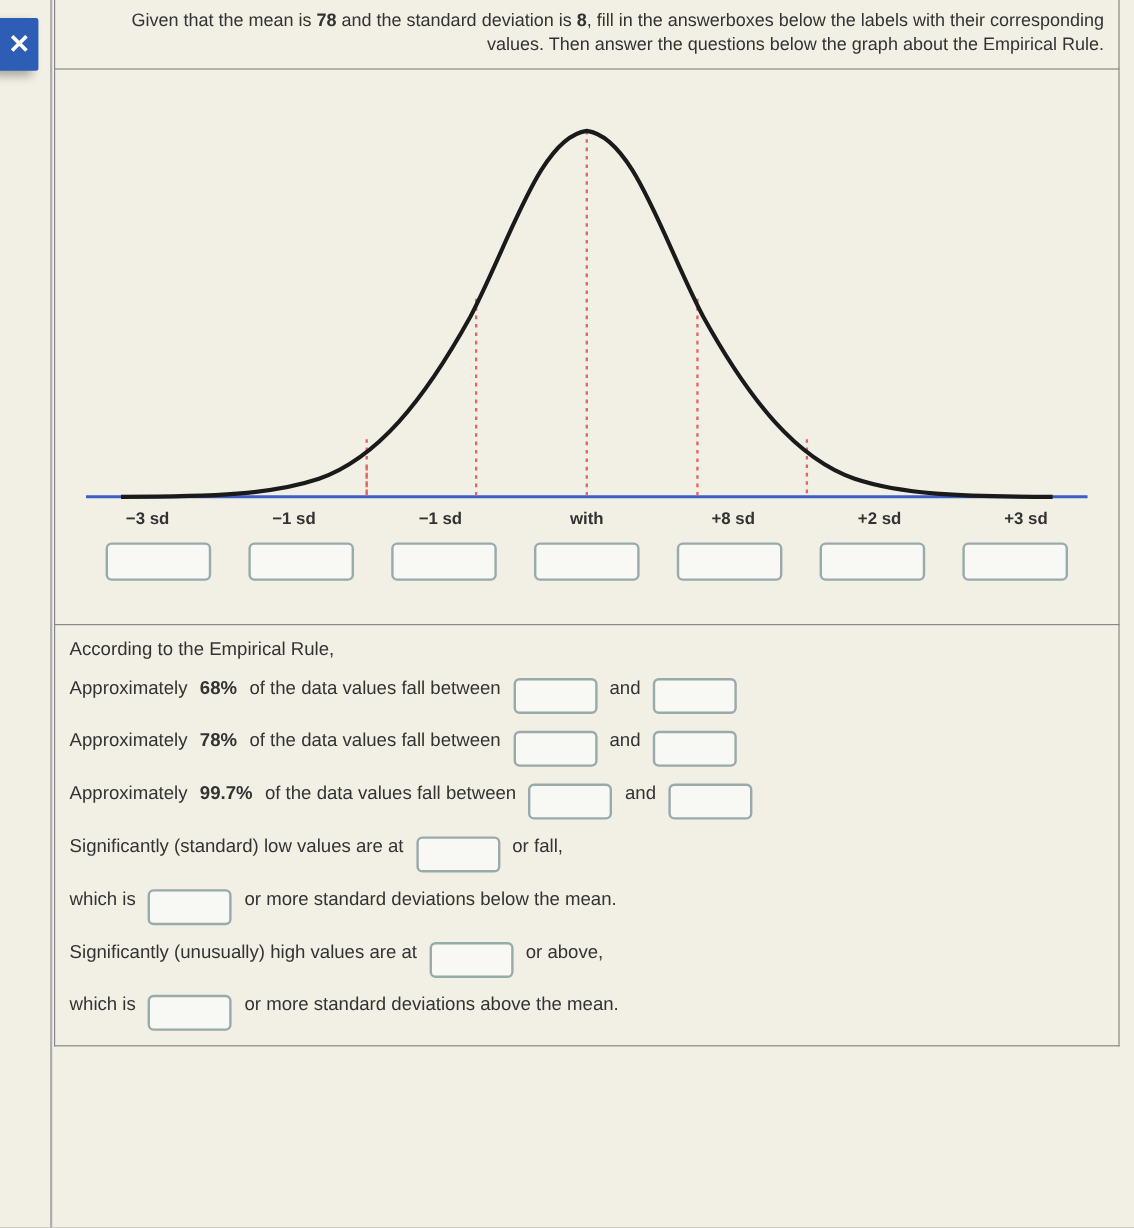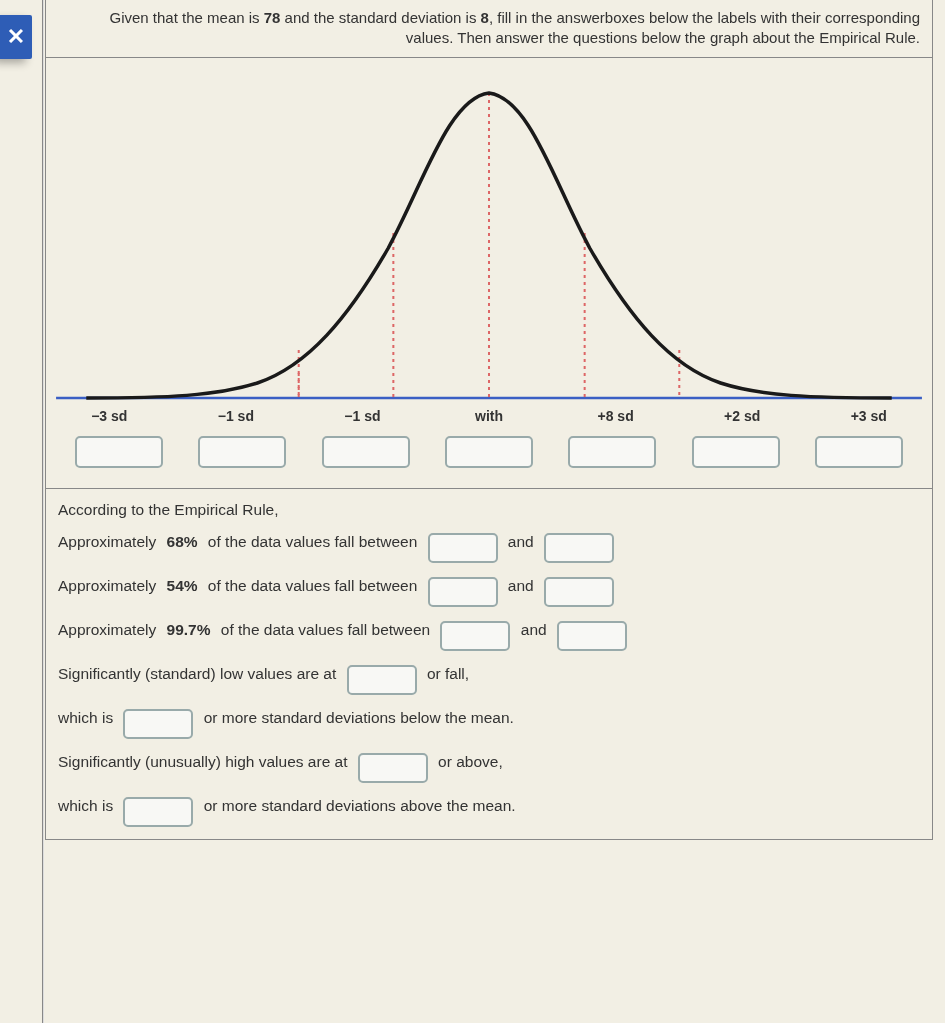--- a/index.html
+++ b/index.html
@@ -53,21 +53,21 @@
   }
   table.outer > tbody > tr > td {
     border: 1px solid #888;
     border-top: none;
     padding: 8px 12px;
     background: #f2efe4;
     vertical-align: top;
   }
   .instr { line-height: 1.35; text-align: right; }
   .instr b { font-weight: bold; }
-  .graph-cell { padding: 0 !important; }
+  .graph-cell { padding: 16px !important; }
   .graph-wrap {
     position: relative;
     height: 430px;
     width: 100%;
   }
   svg.graph {
     position: absolute;
     inset: 0;
     width: 100%;
     height: 100%;
@@ -210,21 +210,21 @@
             <span class="txt">Approximately </span>
               <b>68%</b>
               <span class="txt"> of the data values fall between </span>
             <input class="ans sm" style="">
             <span class="txt"> and </span>
             <input class="ans sm" style="">
           </div>
 
           <div class="qrow">
             <span class="txt">Approximately </span>
-              <b>54%</b>
+              <b>78%</b>
               <span class="txt"> of the data values fall between </span>
             <input class="ans sm" style="">
             <span class="txt"> and </span>
             <input class="ans sm" style="">
           </div>
 
           <div class="qrow">
             <span class="txt">Approximately </span>
               <b>99.7%</b>
               <span class="txt"> of the data values fall between </span>

